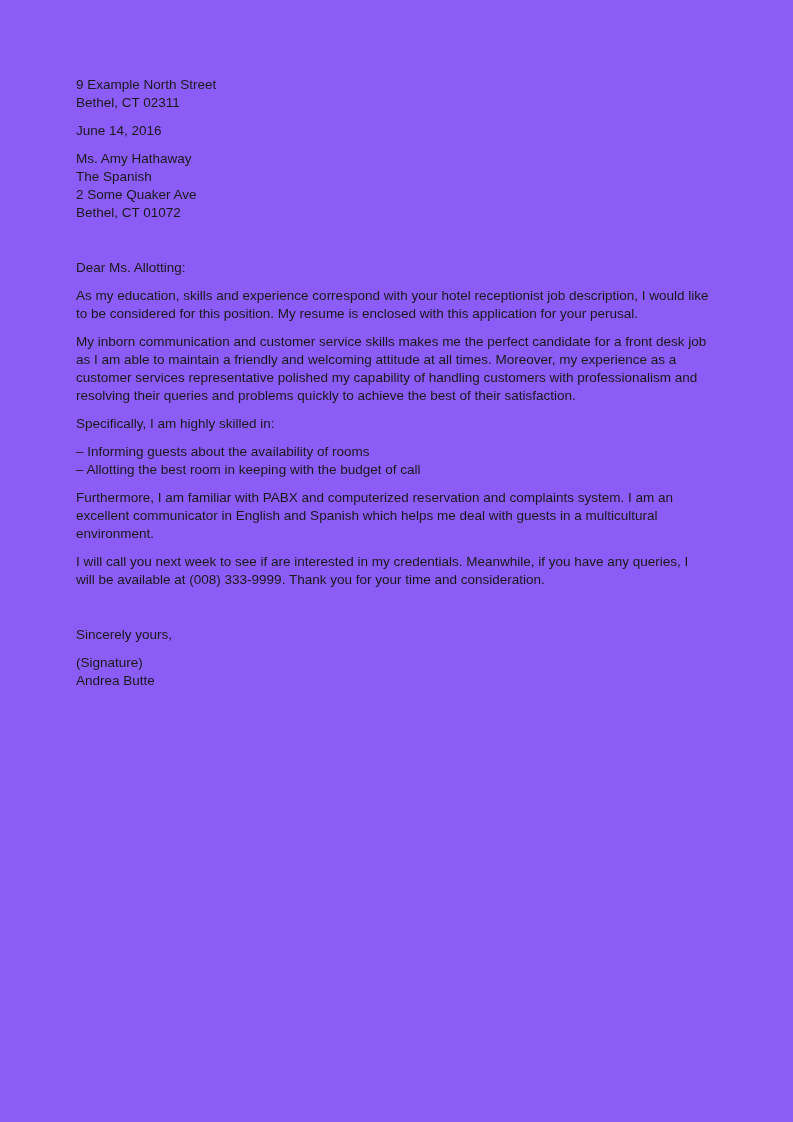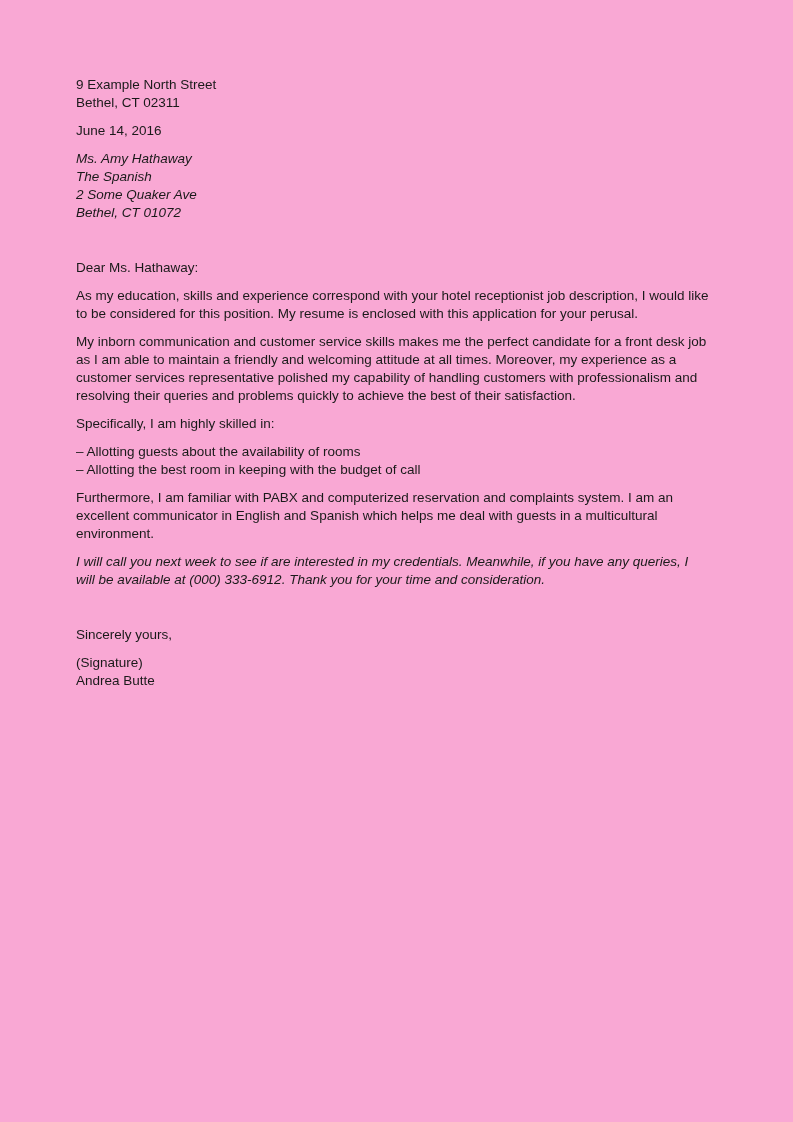--- a/index.html
+++ b/index.html
@@ -14,29 +14,28 @@
     color: #1a1a1a;
     font-size: 13.5px;
     line-height: 18px;
     -webkit-font-smoothing: antialiased;
   }
   .page {
     box-sizing: border-box;
     width: 793px;
     height: 1122px;
     padding: 76px 83px 0 76px;
-    background: #f9a8d4;
+    background: #8b5cf6;
     overflow: hidden;
   }
   .block {
     margin: 0 0 10px 0;
   }
   .block--xl {
     margin-bottom: 37px;
-    font-style: italic;
   }
   .line {
     white-space: pre-wrap;
   }
 </style>
 </head>
 <body>
 
 <div class="page">
 
@@ -49,34 +48,34 @@
     <div class="line">June 14, 2016</div>
   </div>
 
   <div class="block block--xl">
     <div class="line">Ms. Amy Hathaway</div>
     <div class="line">The Spanish</div>
     <div class="line">2 Some Quaker Ave</div>
     <div class="line">Bethel, CT 01072</div>
   </div>
 
-  <div class="block">Dear Ms. Hathaway:</div>
+  <div class="block">Dear Ms. Allotting:</div>
 
   <div class="block">As my education, skills and experience correspond with your hotel receptionist job description, I would like to be considered for this position. My resume is enclosed with this application for your perusal.</div>
   <div class="block">My inborn communication and customer service skills makes me the perfect candidate for a front desk job as I am able to maintain a friendly and welcoming attitude at all times. Moreover, my experience as a customer services representative polished my capability of handling customers with professionalism and resolving their queries and problems quickly to achieve the best of their satisfaction.</div>
 
   <div class="block">Specifically, I am highly skilled in:</div>
 
   <div class="block">
-    <div class="line">– Allotting guests about the availability of rooms</div>
+    <div class="line">– Informing guests about the availability of rooms</div>
     <div class="line">– Allotting the best room in keeping with the budget of call</div>
   </div>
 
   <div class="block">Furthermore, I am familiar with PABX and computerized reservation and complaints system. I am an excellent communicator in English and Spanish which helps me deal with guests in a multicultural environment.</div>
-  <div class="block block--xl">I will call you next week to see if are interested in my credentials. Meanwhile, if you have any queries, I will be available at (000) 333-6912. Thank you for your time and consideration.</div>
+  <div class="block block--xl">I will call you next week to see if are interested in my credentials. Meanwhile, if you have any queries, I will be available at (008) 333-9999. Thank you for your time and consideration.</div>
 
   <div class="block">Sincerely yours,</div>
 
   <div class="block">
     <div class="line">(Signature)</div>
     <div class="line">Andrea Butte</div>
   </div>
 
 </div>
 

